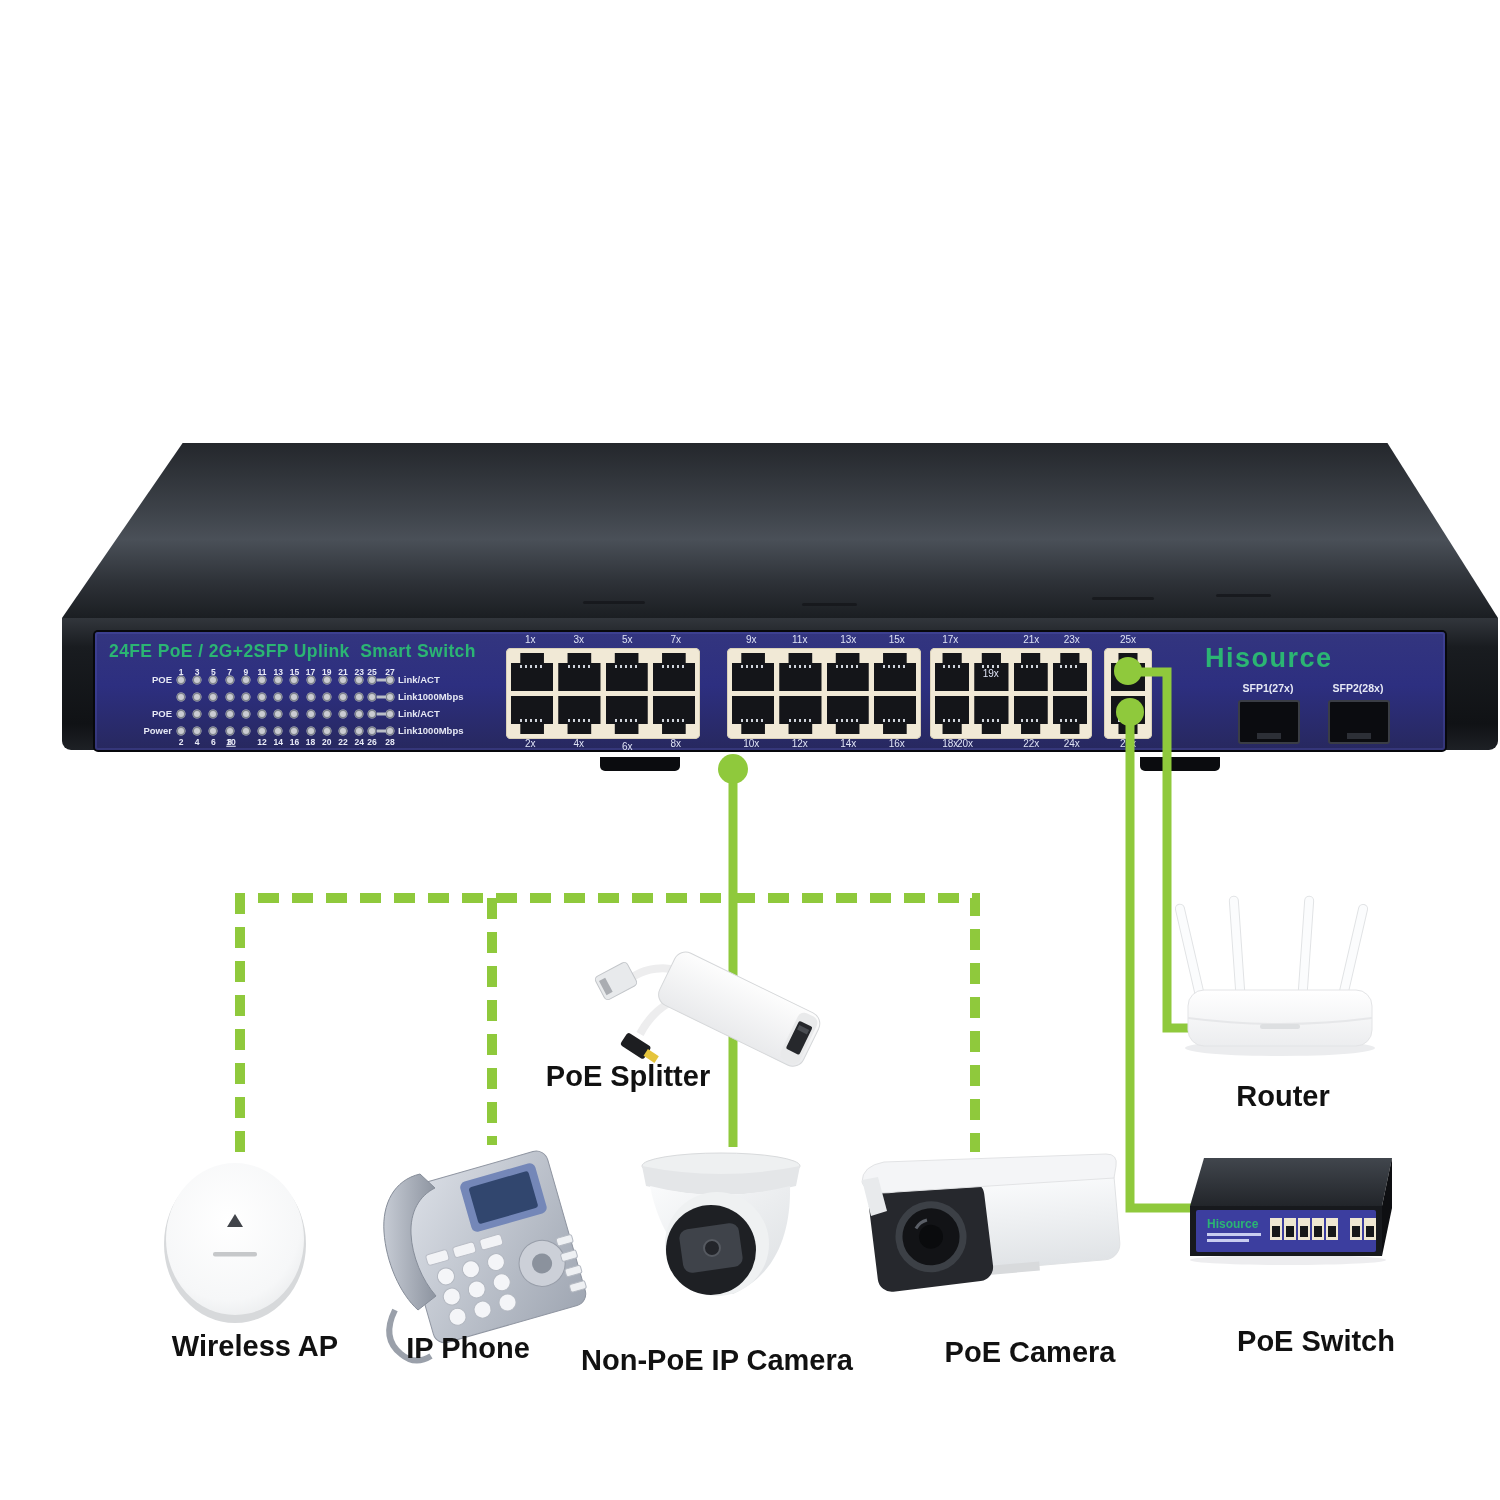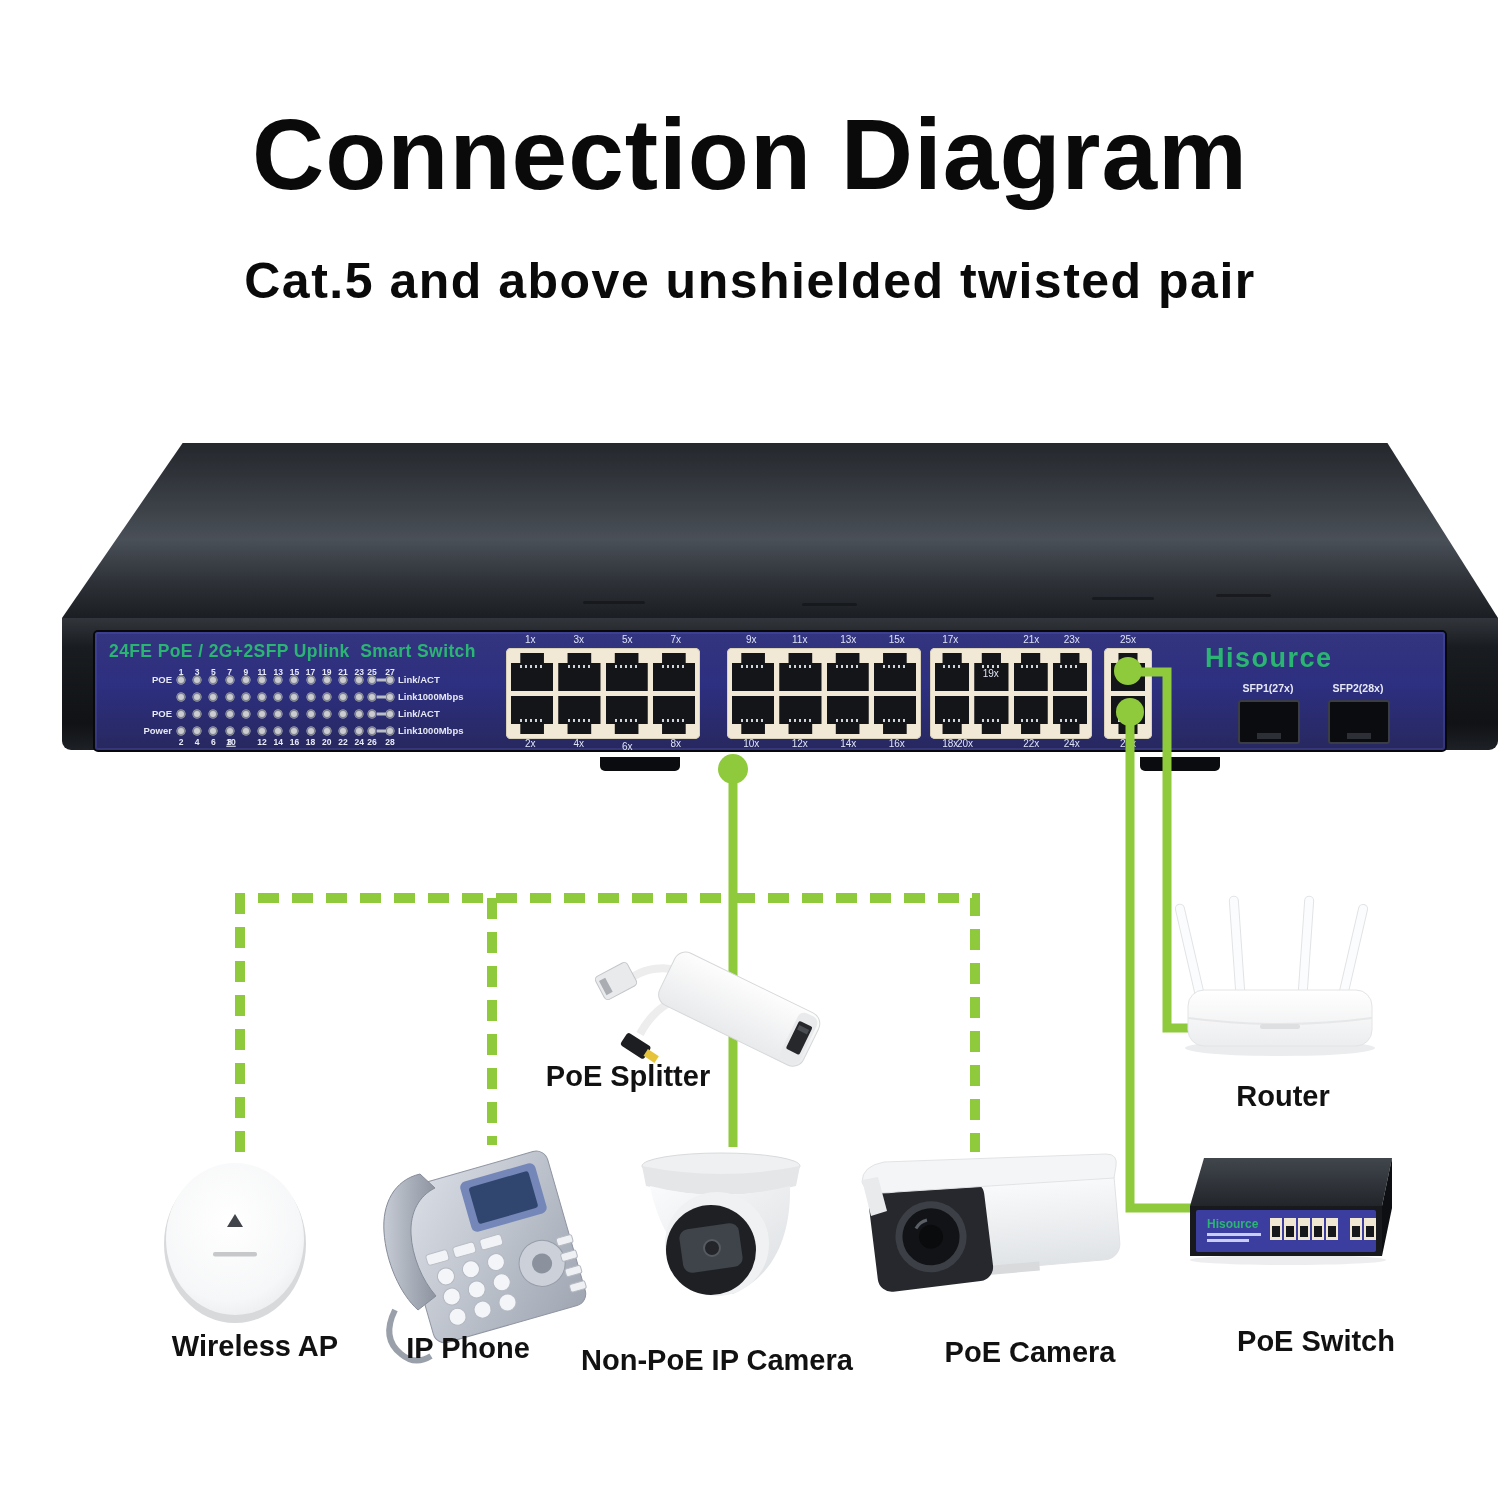--- a/index.html
+++ b/index.html
@@ -63,22 +63,20 @@
   .ldash{fill:none;stroke:var(--accent-green,#8fc93c);stroke-width:10;stroke-dasharray:21 13;}
   .ldot{fill:var(--accent-green,#8fc93c);}
   .dev-label{position:absolute;transform:translateX(-50%);font-size:29px;font-weight:700;
              color:#111;white-space:nowrap;line-height:1;}
 </style>
 </head>
 <body>
 
 <div class="canvas">
 
-  <div class="title">Connection Diagram</div>
-  <div class="subtitle">Cat.5 and above unshielded twisted pair</div>
 
   <div>
     <div class="sw-top"></div>
     <div class="sw-vent" style="left:583px;top:601px;width:62px;"></div>
     <div class="sw-vent" style="left:802px;top:603px;width:55px;"></div>
     <div class="sw-vent" style="left:1092px;top:597px;width:62px;"></div>
     <div class="sw-vent" style="left:1216px;top:594px;width:55px;"></div>
     <div class="sw-front">
       <div class="sw-panel" id="panel">
         <div class="panel-title">24FE PoE / 2G+2SFP Uplink  Smart Switch</div>

